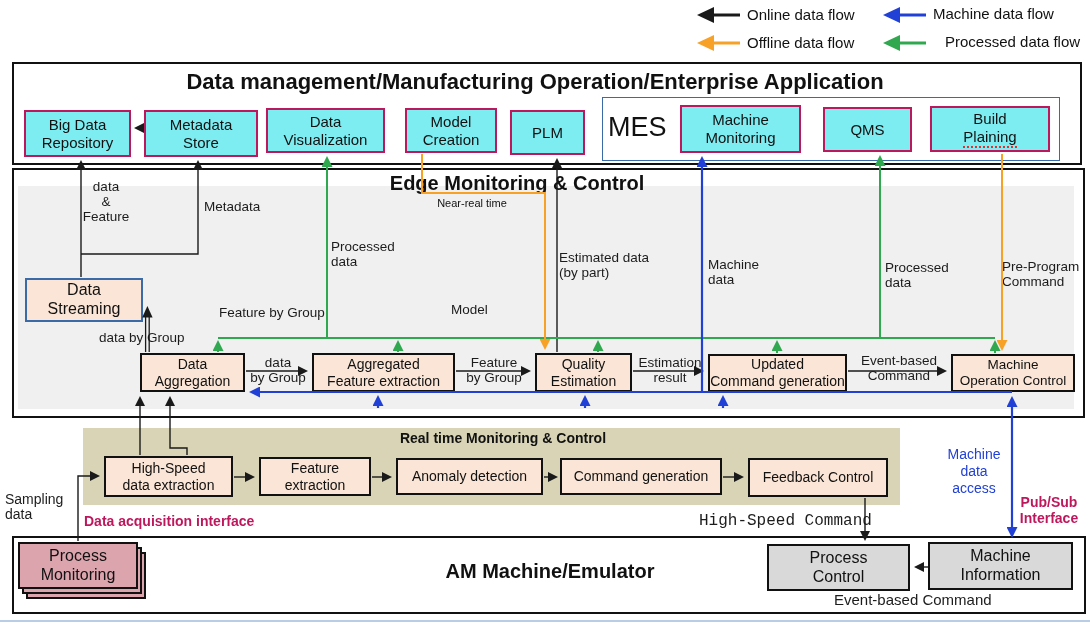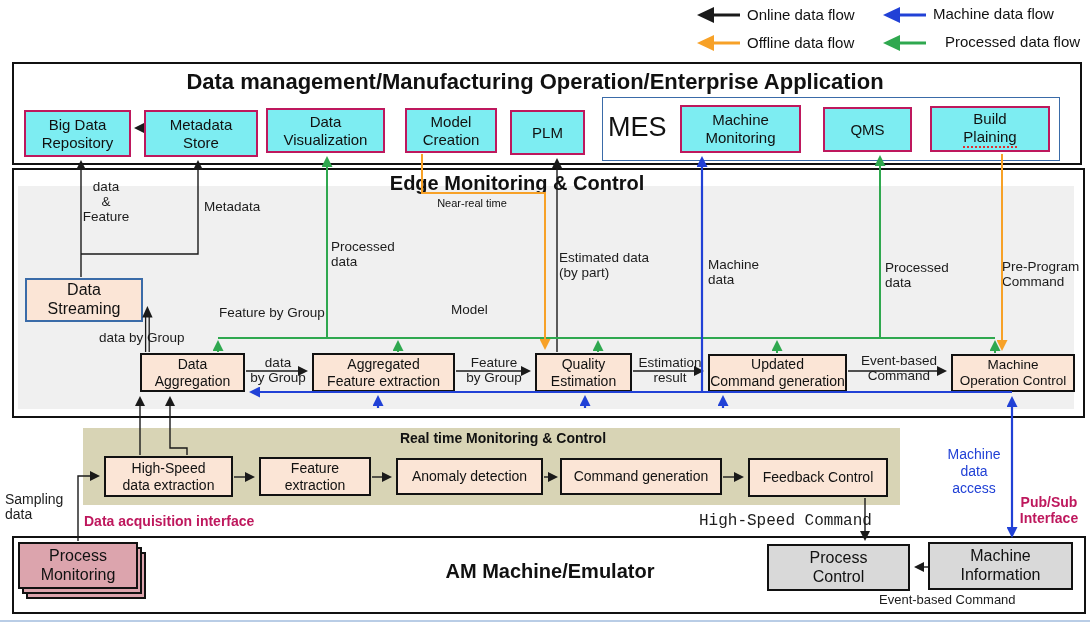--- a/index.html
+++ b/index.html
@@ -184,21 +184,21 @@
         <span class="ln">Process</span>
         <span class="ln">Control</span>
       </span>
     </div>
   <div class="box grayb" style="left:928px;top:542px;width:145px;height:48px;">
       <span>
         <span class="ln">Machine</span>
         <span class="ln">Information</span>
       </span>
     </div>
-  <div class="lbl nw" style="left:834px;top:592px;font-size:13px;margin-left:45px;">Event-based Command</div>
+  <div class="lbl nw" style="left:834px;top:592px;font-size:15px;">Event-based Command</div>
 
   <svg id="wires" width="1090" height="624" viewBox="0 0 1090 624">
     <defs>
       <marker id="mk-black" markerUnits="userSpaceOnUse" markerWidth="10" markerHeight="10" refX="8" refY="5" orient="auto">
           <path d="M0,0 L10,5 L0,10 z" fill="#1a1a1a"></path>
         </marker>
       <marker id="mk-green" markerUnits="userSpaceOnUse" markerWidth="11" markerHeight="11" refX="8" refY="5.5" orient="auto">
           <path d="M0,0 L11,5.5 L0,11 z" fill="#2fa84f"></path>
         </marker>
       <marker id="mk-orange" markerUnits="userSpaceOnUse" markerWidth="11" markerHeight="11" refX="8" refY="5.5" orient="auto">

